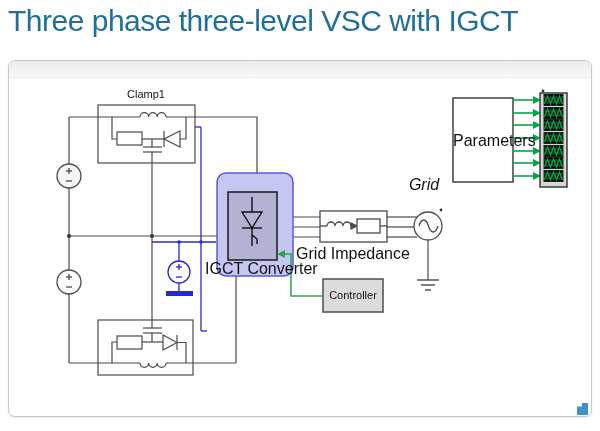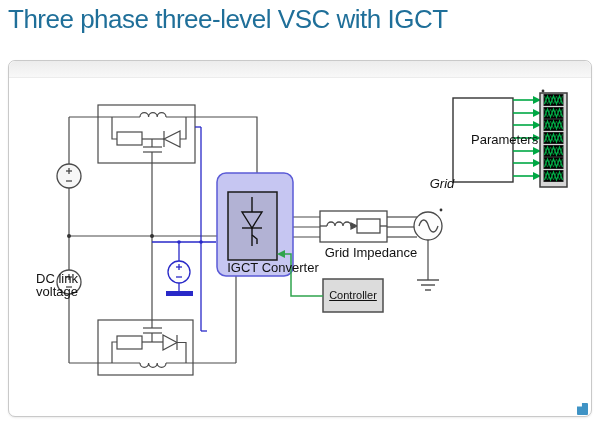--- a/index.html
+++ b/index.html
@@ -1,26 +1,26 @@
 <!DOCTYPE html>
 <html><head>
 <meta charset="utf-8">
 <style>
   html,body{margin:0;padding:0;background:#fff;font-family:"Liberation Sans",sans-serif;}
   #stage{position:relative;width:600px;height:431px;overflow:hidden;background:#fff;}
-  .page-title{position:absolute;left:8px;top:4px;width:592px;font-size:26px;font-weight:400;
+  .page-title{position:absolute;left:8px;top:4px;width:592px;font-size:30px;font-weight:400;
     letter-spacing:-0.5px;color:#1f6f99;white-space:nowrap;}
   .panel{position:absolute;left:8px;top:60px;width:582px;height:355px;background:#fff;
     border:1px solid #c9c9c9;border-radius:7px;box-shadow:0 1px 2px rgba(0,0,0,0.08);}
   .panel-header{position:absolute;left:0;top:0;right:0;height:16px;
     background:linear-gradient(#ececec,#f8f8f8);border-bottom:1px solid #ececec;
     border-radius:7px 7px 0 0;}
   svg.circuit{position:absolute;left:0;top:0;}
   .lbl{position:absolute;color:#111;font-size:11px;text-align:center;white-space:nowrap;}
-  .lbl.small{font-size:13px;padding-left:18px;}
+  .lbl.small{font-size:16px;}
   .open-icon{position:absolute;left:577px;top:403px;width:11px;height:12px;
     background:#3f93c5;clip-path:polygon(0 30%,45% 30%,45% 0,100% 0,100% 100%,0 100%);
     border-radius:1px;cursor:pointer;}
 </style>
 </head>
 <body>
 
 <div id="stage">
 
   <div class="page-title">Three phase three-level VSC with IGCT</div>
@@ -201,25 +201,22 @@
       <use href="#disp" x="544" y="100"></use>
       <use href="#disp" x="544" y="113"></use>
       <use href="#disp" x="544" y="125"></use>
       <use href="#disp" x="544" y="138"></use>
       <use href="#disp" x="544" y="151"></use>
       <use href="#disp" x="544" y="163"></use>
       <use href="#disp" x="544" y="176"></use>
     </g>
   </svg>
 
+  <div class="lbl" style="left:86px;top:88px;width:120px;">Clamp1</div>
   <div class="lbl small" style="left:205px;top:260px;width:100px;">IGCT Converter</div>
   <div class="lbl small" style="left:293px;top:245px;width:120px;">Grid Impedance</div>
   <div class="lbl small" style="left:394px;top:176px;width:60px;font-style:italic;">Grid</div>
-  <div class="lbl" style="left:323px;top:289px;width:60px;text-decoration:underline;">Controller</div>
+  <div class="lbl" style="left:323px;top:289px;width:60px;">Controller</div>
   <div class="lbl small" style="left:453px;top:132px;width:60px;">Parameters</div>
-  <div class="lbl small" style="left:9px;top:272px;width:60px;line-height:13px;">
-    <div>DC link</div>
-    <div>voltage</div>
-  </div>
 
   <div class="open-icon" title=""></div>
 
 </div>
 
 </body></html>

